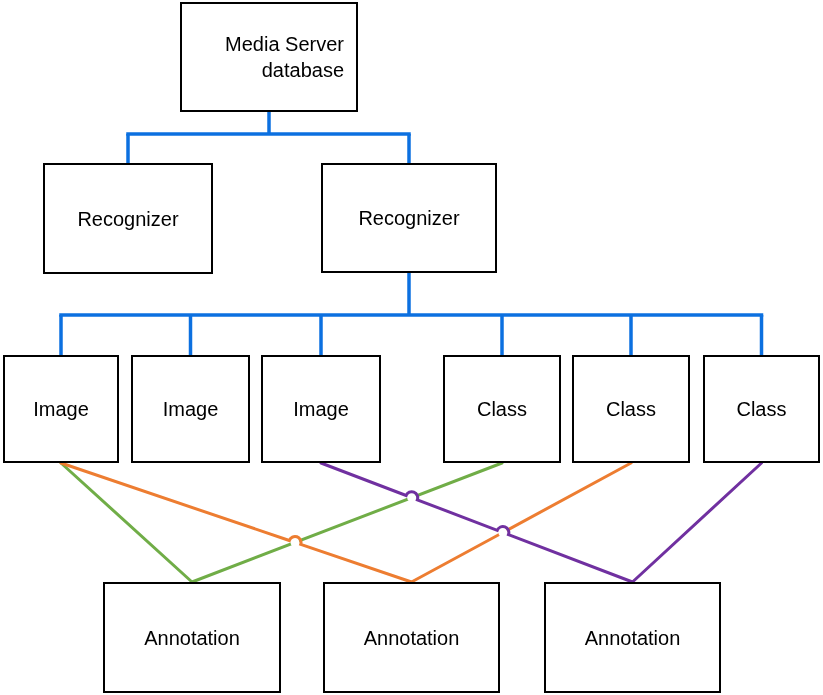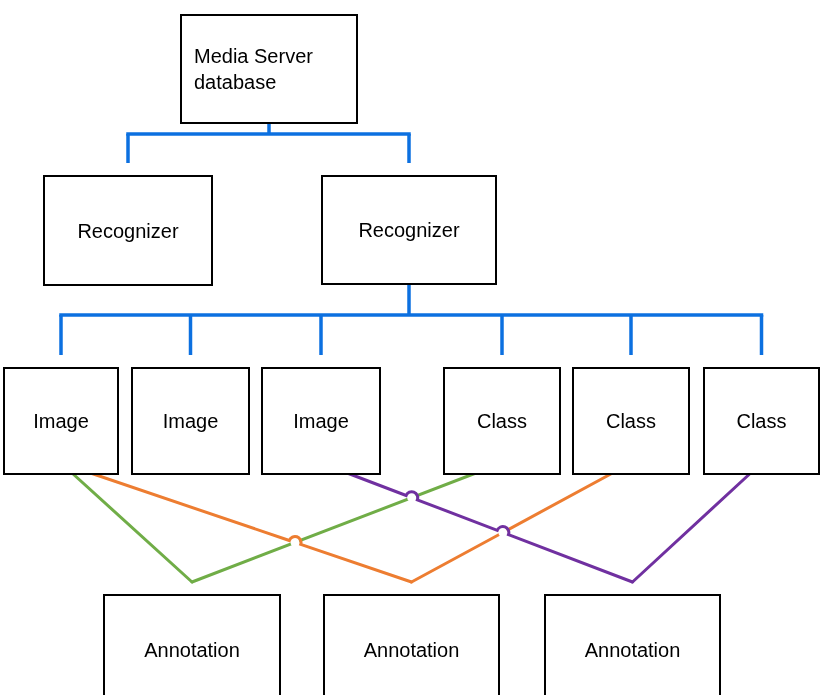--- a/index.html
+++ b/index.html
@@ -17,22 +17,21 @@
     width: 823px; height: 695px;
   }
   .node {
     position: absolute;
     box-sizing: border-box;
     background: #ffffff;
     border: 2px solid #000000;
     display: flex;
     align-items: center;
     justify-content: center;
-    text-align: left;
-    margin-top: 12px;
+    text-align: right;
   }
   .node .label {
     font-size: 20px;
     line-height: 1.3;
     color: #000000;
     padding: 0 12px;
   }
 </style>
 </head>
 <body>

